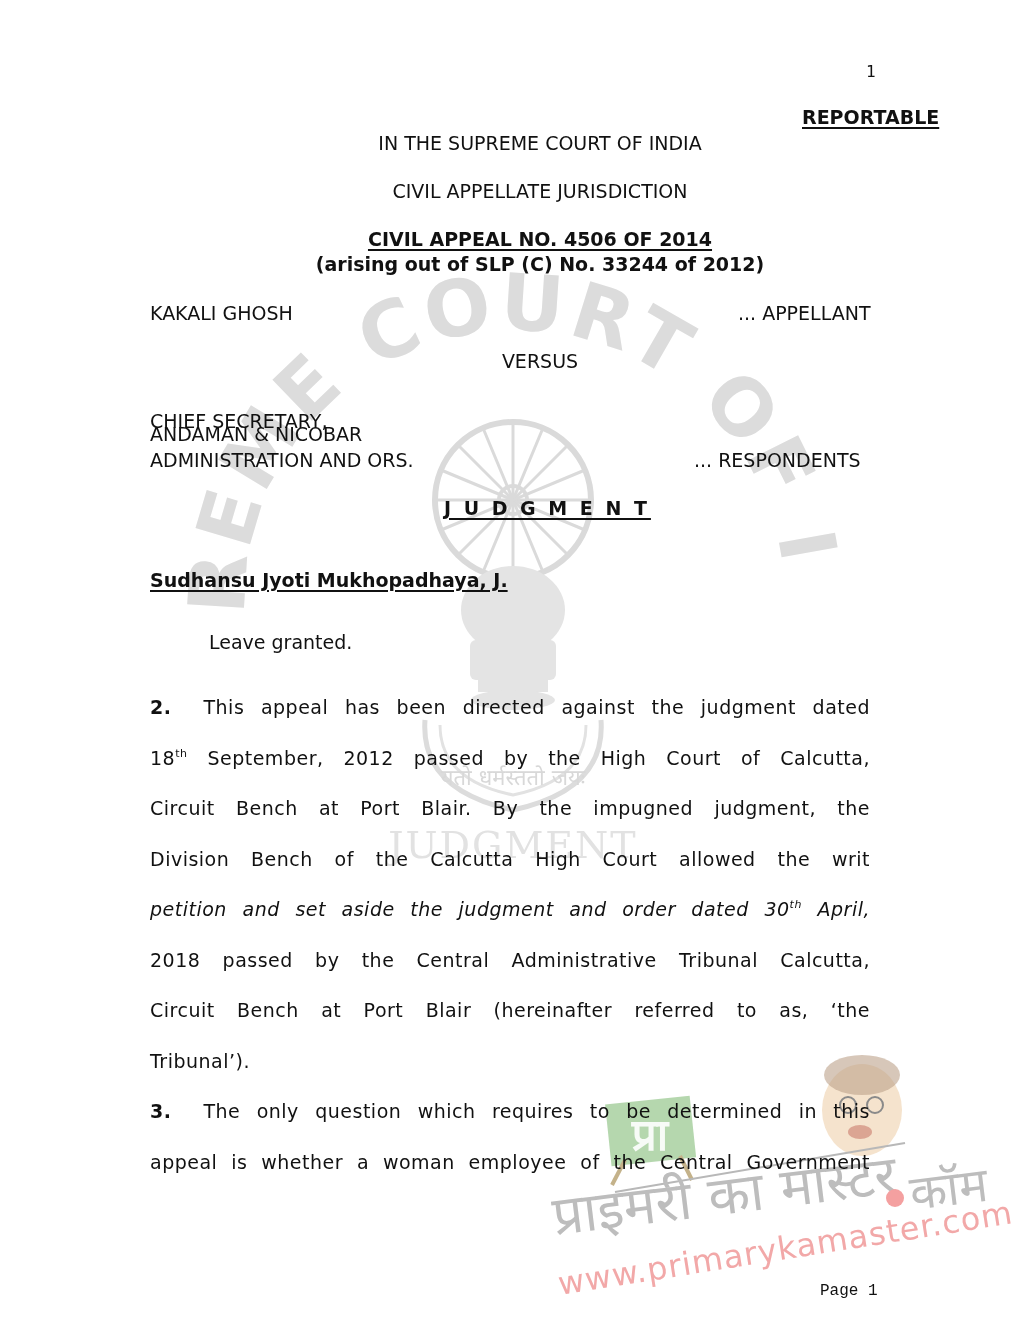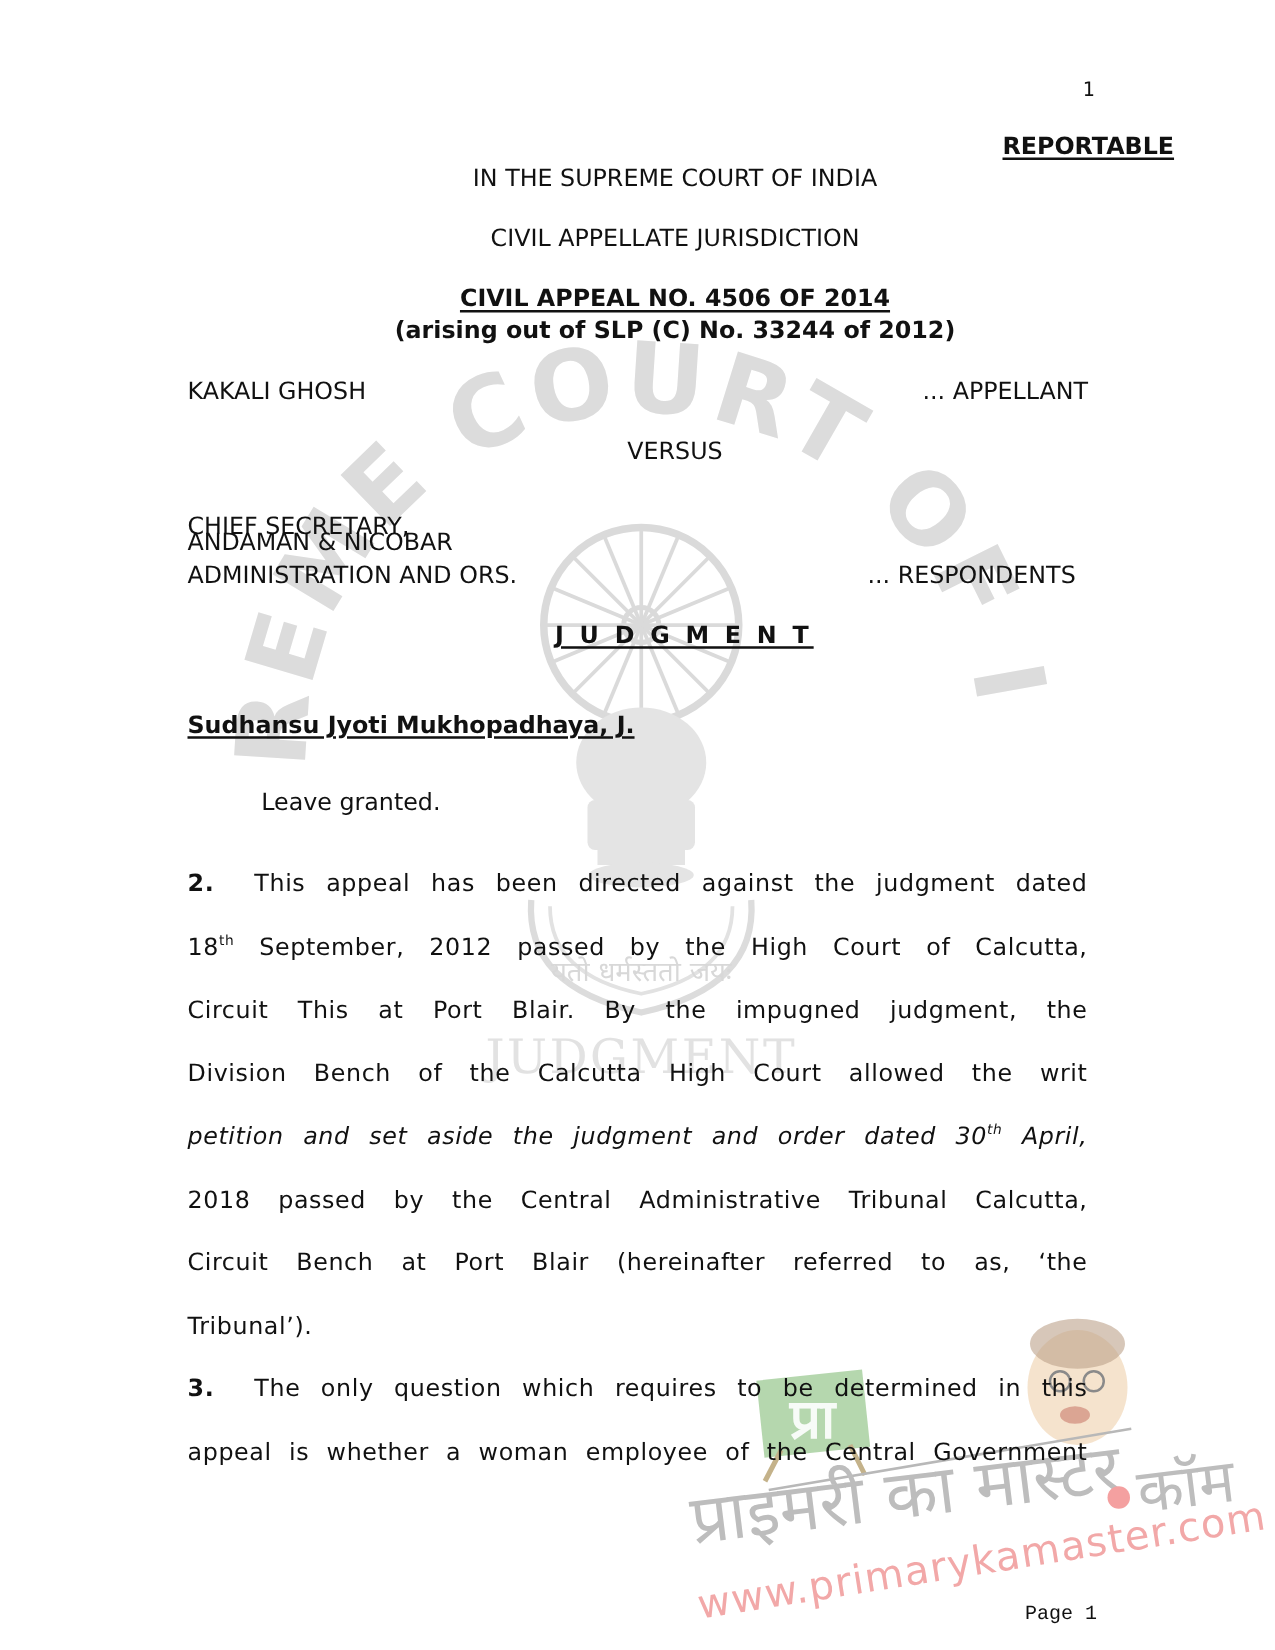--- a/index.html
+++ b/index.html
@@ -93,21 +93,21 @@
 <div class="abs t b u" style="left:444px; top:497px; letter-spacing:4px; word-spacing:-2px;">J U D G M E N T</div>
 <div class="abs t b u" style="left:150px; top:569px;">Sudhansu Jyoti Mukhopadhaya, J.</div>
 <div class="abs t" style="left:209px; top:631px;">Leave granted.</div>
 
 <div class="para-line" style="top:696px;">
   <span class="b">2.</span><span style="display:inline-block;width:32px;"></span><span>This appeal has been directed against the judgment dated</span>
 </div>
 <div class="para-line" style="top:747px;">
   <span>18</span><sup>th</sup><span> September, 2012 passed by the High Court of Calcutta,</span>
 </div>
-<div class="para-line" style="top:797px;">Circuit This at Port Blair.  By the impugned judgment, the</div>
+<div class="para-line" style="top:797px;">Circuit Bench at Port Blair.  By the impugned judgment, the</div>
 <div class="para-line" style="top:848px;">Division Bench of the Calcutta High Court allowed the writ</div>
 <div class="para-line" style="top:898px;font-style:italic;">
   <span>petition and set aside the judgment and order dated 30</span><sup>th</sup><span> April,</span>
 </div>
 <div class="para-line" style="top:949px;">2018 passed by the Central Administrative Tribunal Calcutta,</div>
 <div class="para-line" style="top:999px;">Circuit Bench at Port Blair (hereinafter referred to as, ‘the</div>
 <div class="para-line last" style="top:1050px;">Tribunal’).</div>
 
 <div class="para-line" style="top:1100px;">
   <span class="b">3.</span><span style="display:inline-block;width:32px;"></span><span>The only question which requires to be determined in this</span>

